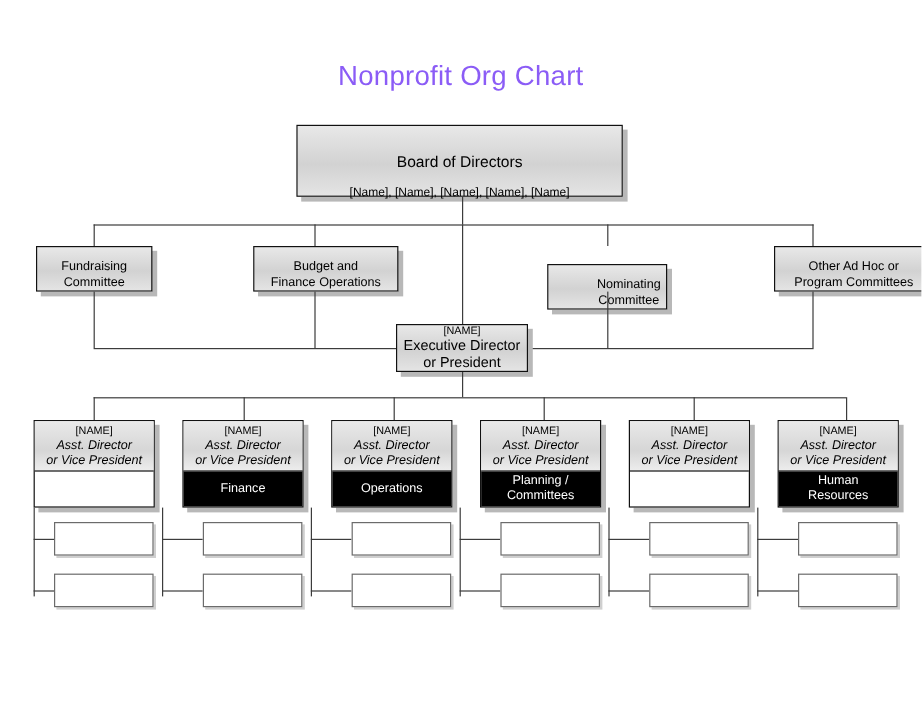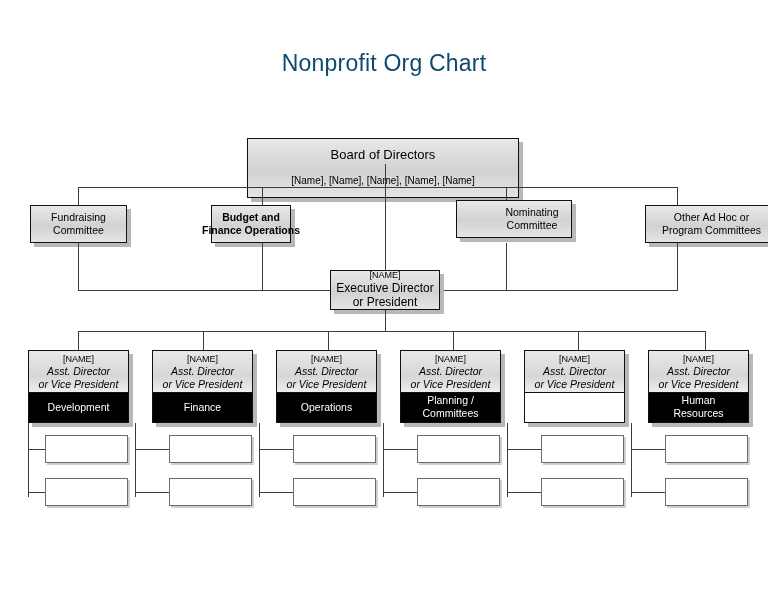--- a/index.html
+++ b/index.html
@@ -23,21 +23,21 @@
   
   .chart-title {
     position: absolute;
     left: 0;
     top: 50px;
     width: 768px;
     text-align: center;
     font-size: 23px;
     font-weight: normal;
     letter-spacing: 0.2px;
-    color: #0c4a6e;
+    color: #8b5cf6;
   }
 
   
   .ln {
     position: absolute;
     background: #3c3c3c;
   }
   .ln-h { height: 1px; }
   .ln-v { width: 1px; }
 
@@ -51,36 +51,36 @@
     display: flex;
     flex-direction: column;
     align-items: center;
     justify-content: center;
     text-align: center;
     line-height: 1.22;
   }
 
   
   .board {
-    padding-top: 6px;
+    padding-top: 20px;
     justify-content: flex-start;
-    margin-top: 34px;
   }
   .board-title {
     font-size: 13px;
     margin-top: 2px;
   }
   .board-members {
     font-size: 10px;
     margin-top: 12px;
   }
 
   
   .committee {
     font-size: 10.5px;
+    justify-content: flex-end;
   }
   .committee div { white-space: nowrap; }
 
   
   .execdir { font-size: 10px; }
   .execdir .nm { font-size: 9px; }
   .execdir .ln1, .execdir .ln2 { font-size: 12px; }
 
   
   .dir {
@@ -142,26 +142,26 @@
   <div class="ln ln-v" style="left:78px; top:187px; height:18px;"></div>
   <div class="ln ln-v" style="left:262px; top:187px; height:18px;"></div>
   <div class="ln ln-v" style="left:506px; top:187px; height:18px;"></div>
   <div class="ln ln-v" style="left:677px; top:187px; height:18px;"></div>
 
   <div class="node committee" style="left:30px; top:205px; width:97px; height:38px;">
     <div>Fundraising</div>
     <div>Committee</div>
   </div>
 
-  <div class="node committee" style="left:211px; top:205px; width:80px; height:38px;font-weight:bold;">
+  <div class="node committee" style="left:211px; top:205px; width:121px; height:38px;">
     <div>Budget and</div>
     <div>Finance Operations</div>
   </div>
 
-  <div class="node committee" style="left:456px; top:200px; width:116px; height:38px;padding-left:36px;">
+  <div class="node committee" style="left:456px; top:220px; width:100px; height:38px;padding-left:36px;">
     <div>Nominating</div>
     <div>Committee</div>
   </div>
 
   <div class="node committee" style="left:645px; top:205px; width:133px; height:38px;">
     <div>Other Ad Hoc or</div>
     <div>Program Committees</div>
   </div>
 
   <div class="ln ln-v" style="left:78px; top:243px; height:47px;"></div>
@@ -189,26 +189,20 @@
   <div class="ln ln-v" style="left:453px; top:331px; height:19px;"></div>
   <div class="ln ln-v" style="left:578px; top:331px; height:19px;"></div>
   <div class="ln ln-v" style="left:705px; top:331px; height:19px;"></div>
 
   <div class="dir" style="left:28px; top:350px; width:101px; height:73px;">
     <div class="dir-top">
       <span class="nm">[NAME]</span>
       <span class="r1">Asst. Director</span>
       <span class="r2">or Vice President</span>
     </div>
-    <div class="dir-bottom">
-      <div>
-        <span>Development</span>
-        <span></span>
-      </div>
-    </div>
   </div>
 
   <div class="dir" style="left:152px; top:350px; width:101px; height:73px;">
     <div class="dir-top">
       <span class="nm">[NAME]</span>
       <span class="r1">Asst. Director</span>
       <span class="r2">or Vice President</span>
     </div>
     <div class="dir-bottom">
       <div>

